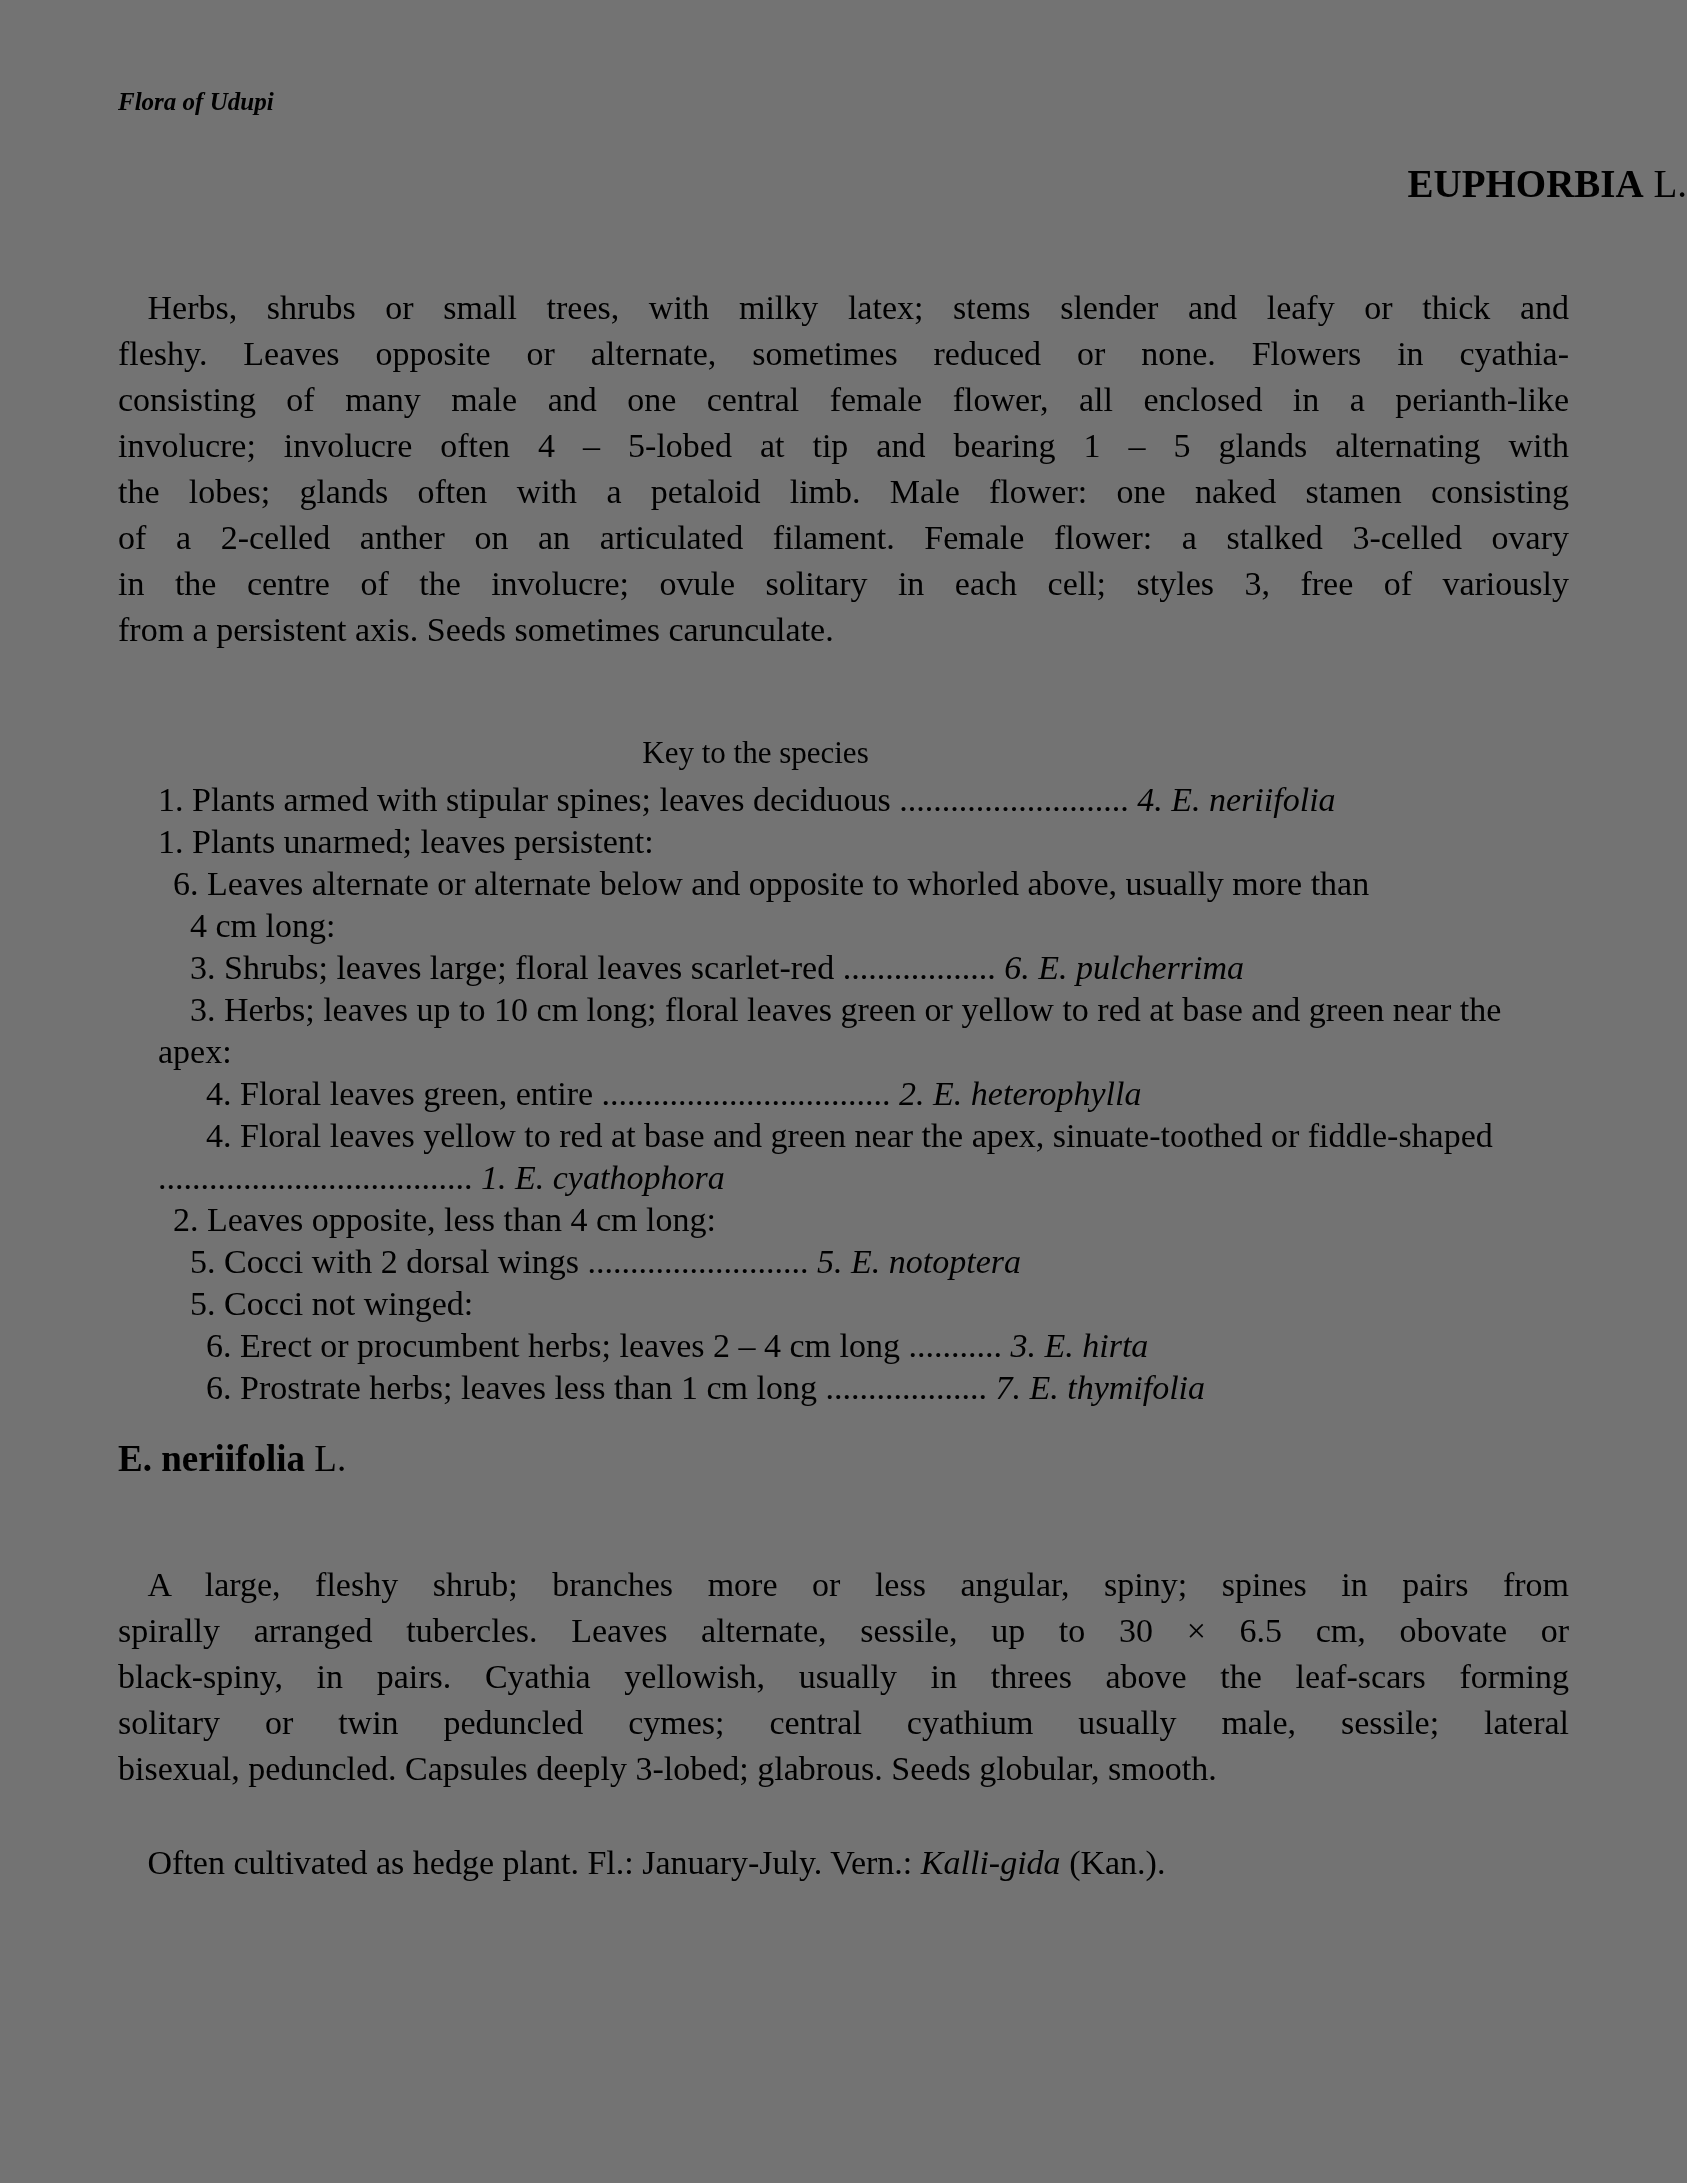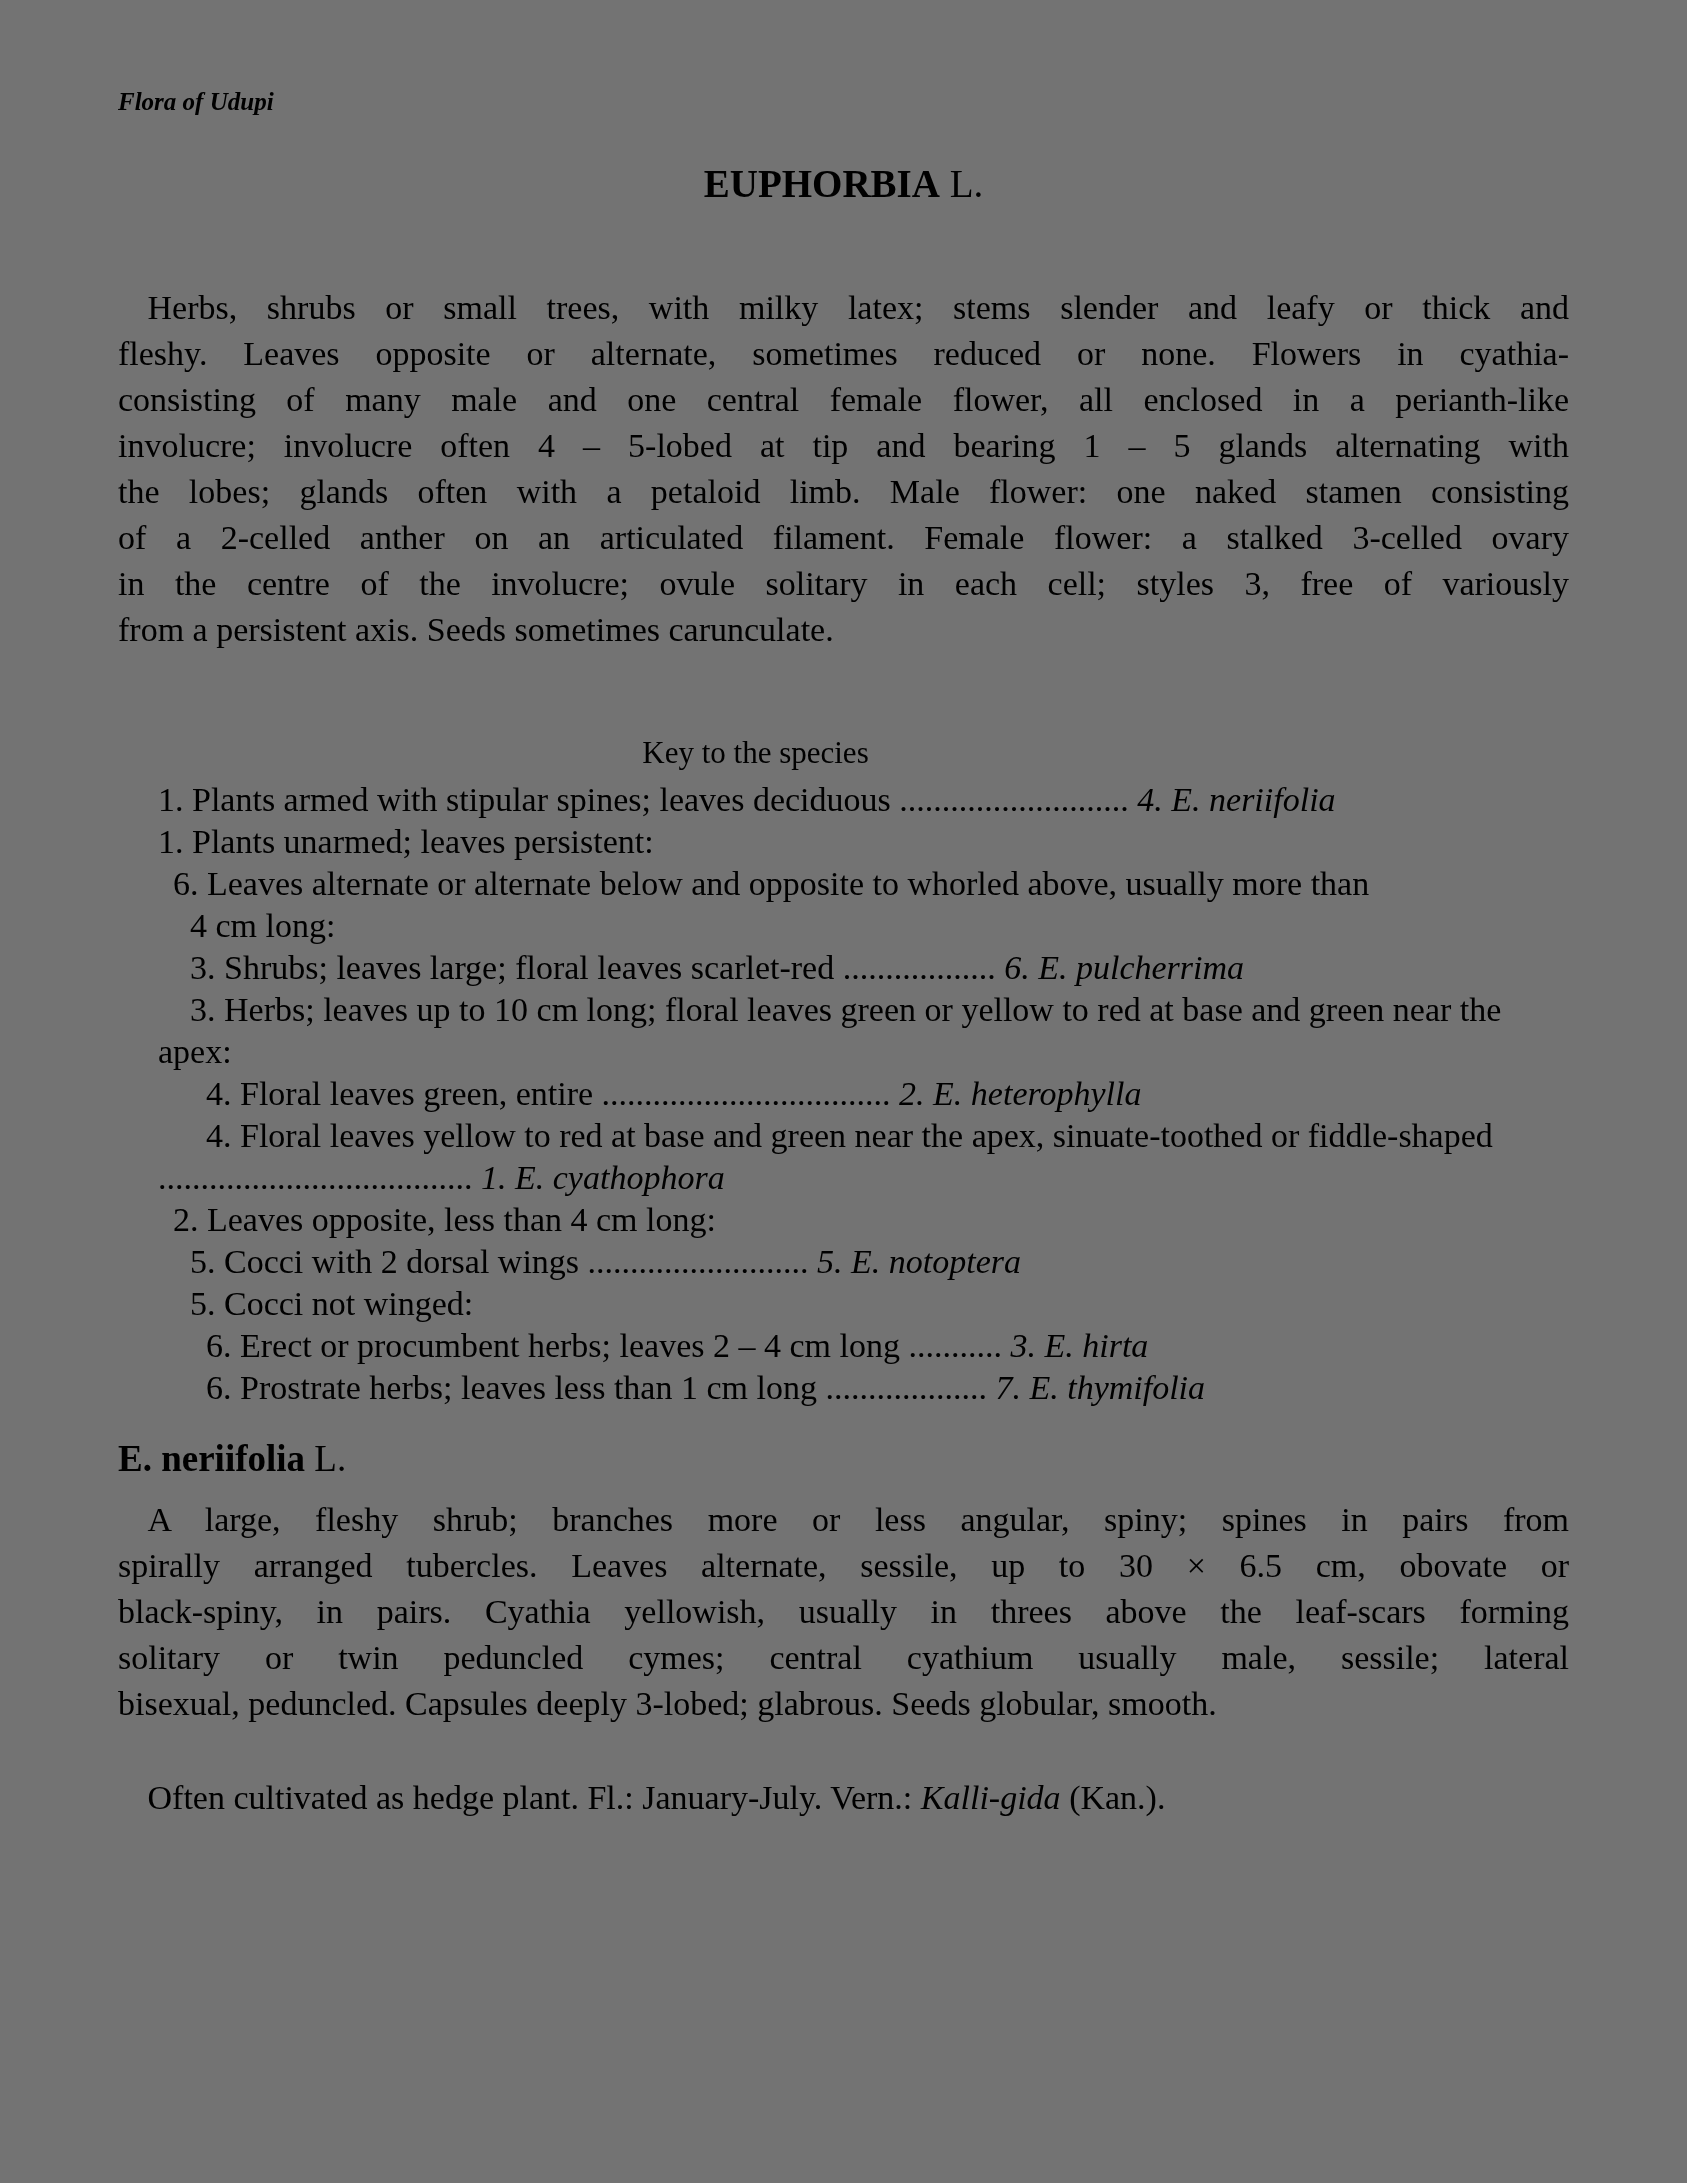--- a/index.html
+++ b/index.html
@@ -11,27 +11,27 @@
     color:#000000;
     font-family:"Liberation Serif","DejaVu Serif",serif;
     overflow:hidden;
   }
   .running-header{
     position:absolute;left:118px;top:88px;
     font-size:25px;font-weight:bold;font-style:italic;
   }
   .genus-title{
     position:absolute;left:0;top:162px;width:1687px;
-    text-align:center;font-size:39px;line-height:44px;
+    text-align:right;font-size:39px;line-height:44px;
   }
   .b{font-weight:bold;}
   .it{font-style:italic;}
   .para{position:absolute;left:118px;width:1451px;}
   #para1{top:237px;}
-  #para2{top:1449px;}
+  #para2{top:1514px;}
   .pline{
     font-size:34px;line-height:46px;height:46px;
     text-align:justify;text-align-last:justify;
   }
   .pline.last{text-align-last:left;}
   .pline.ind{text-indent:29.5px;margin-top:48px;}
   .key-title{
     position:absolute;left:0;top:713px;width:1511px;
     text-align:center;font-size:31px;line-height:39px;margin-top:20px;
   }

